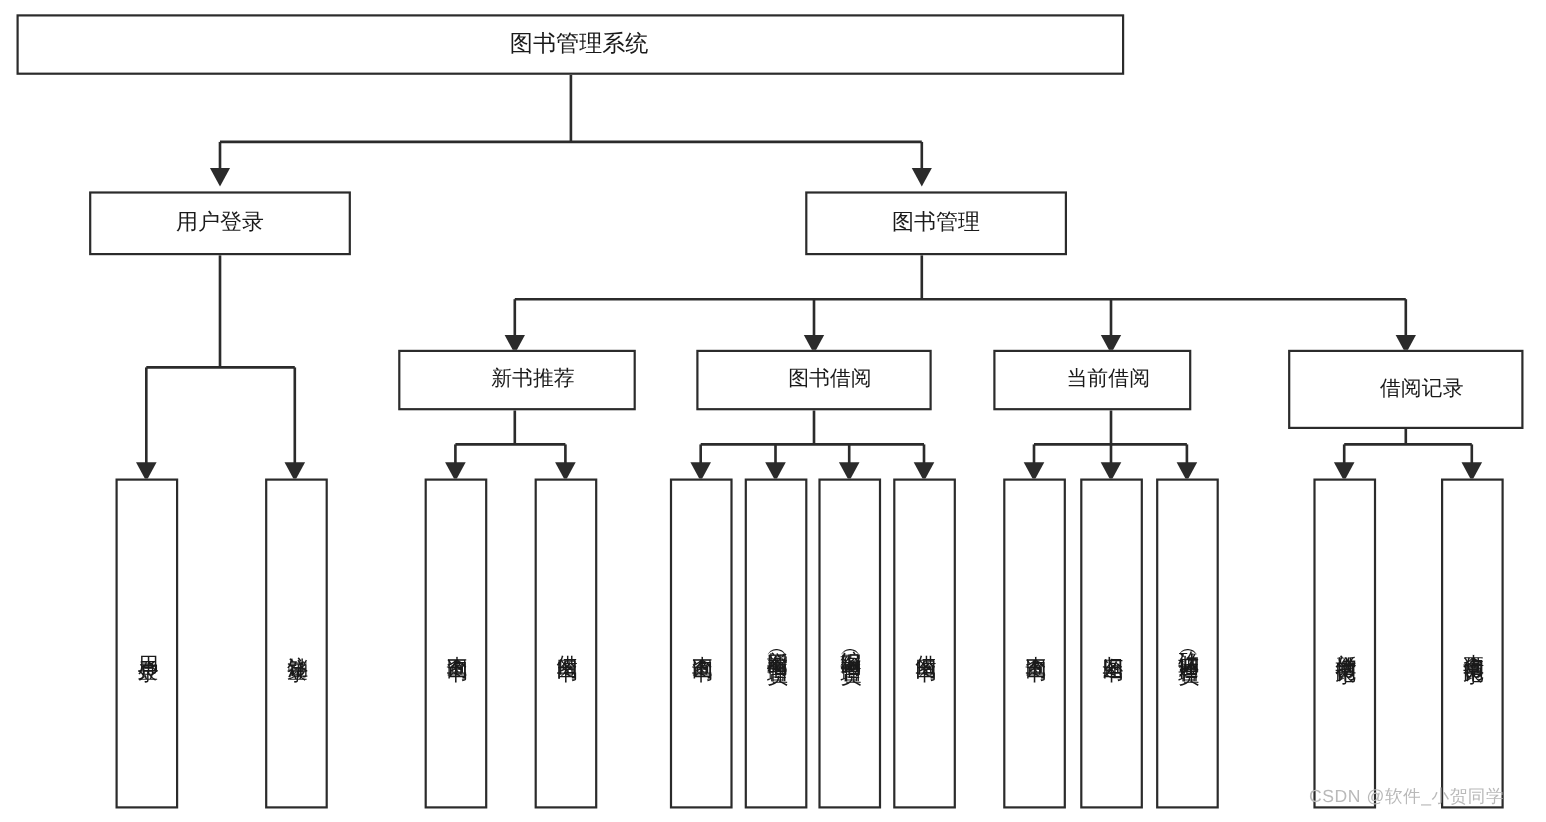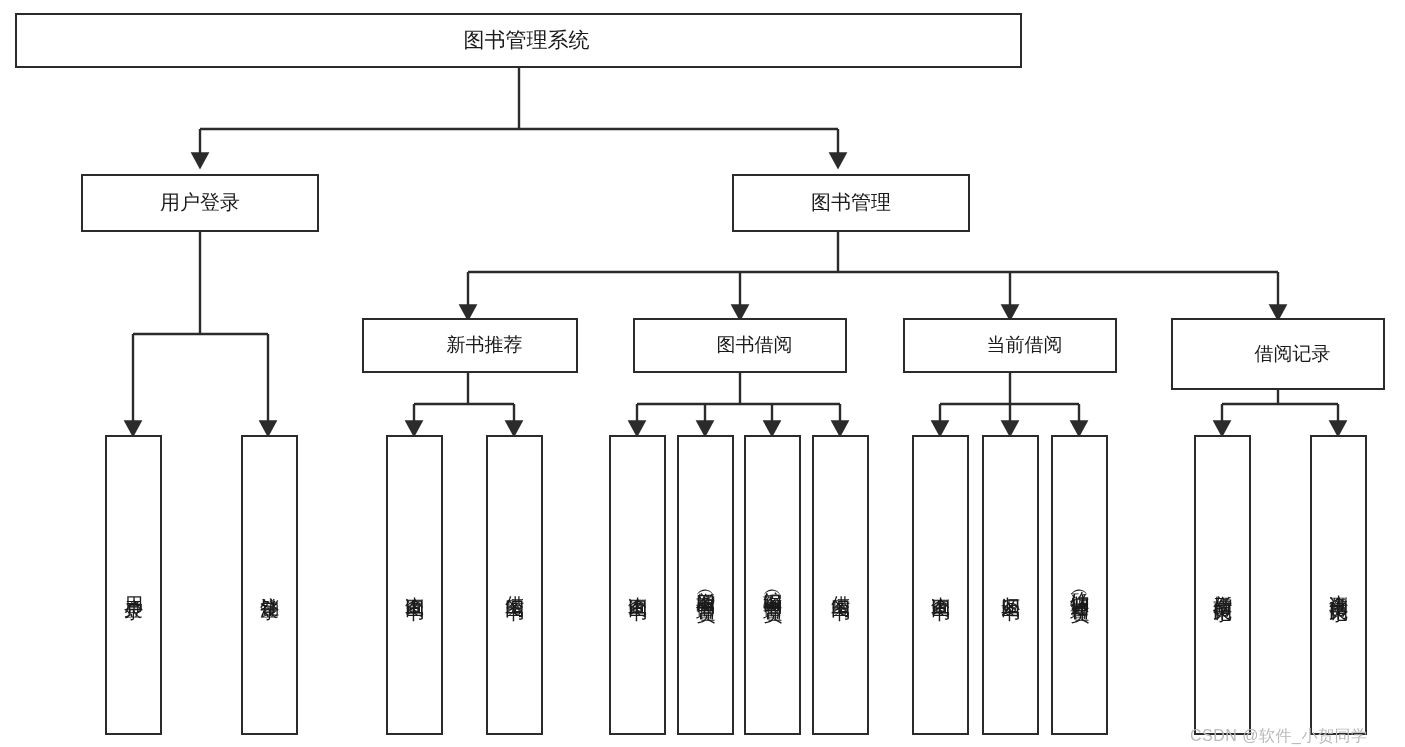--- a/index.html
+++ b/index.html
@@ -61,21 +61,20 @@
   .node-label {
     display: block;
   }
   .watermark {
     position: absolute;
     font-size: 16px;
     color: #b9b9b9;
     letter-spacing: 0.5px;
     white-space: nowrap;
     user-select: none;
-    margin-top: 12px;
   }
 </style>
 </head>
 <body>
 
 <div id="diagram-root">
 
   <svg id="edges-layer" viewBox="0 0 1405 747" width="1405" height="747" xmlns="http://www.w3.org/2000/svg">
     <defs>
       <marker id="arrowhead" markerWidth="9" markerHeight="9" refX="3.2" refY="4.5" orient="auto" markerUnits="strokeWidth">
@@ -139,21 +138,21 @@
   </div>
 
   <div class="node level3" style="left:362px; top:318px; width:216px; height:55px;">
     <span class="node-label">新书推荐</span>
   </div>
 
   <div class="node level3" style="left:633px; top:318px; width:214px; height:55px;">
     <span class="node-label">图书借阅</span>
   </div>
 
-  <div class="node level3" style="left:903px; top:318px; width:214px; height:55px;">
+  <div class="node level3" style="left:903px; top:318px; width:180px; height:55px;">
     <span class="node-label">当前借阅</span>
   </div>
 
   <div class="node level3" style="left:1171px; top:318px; width:214px; height:72px;">
     <span class="node-label">借阅记录</span>
   </div>
 
   <div class="node leaf" style="left:105px; top:435px; width:57px; height:300px;">
     <span class="node-label">用户登录</span>
   </div>

